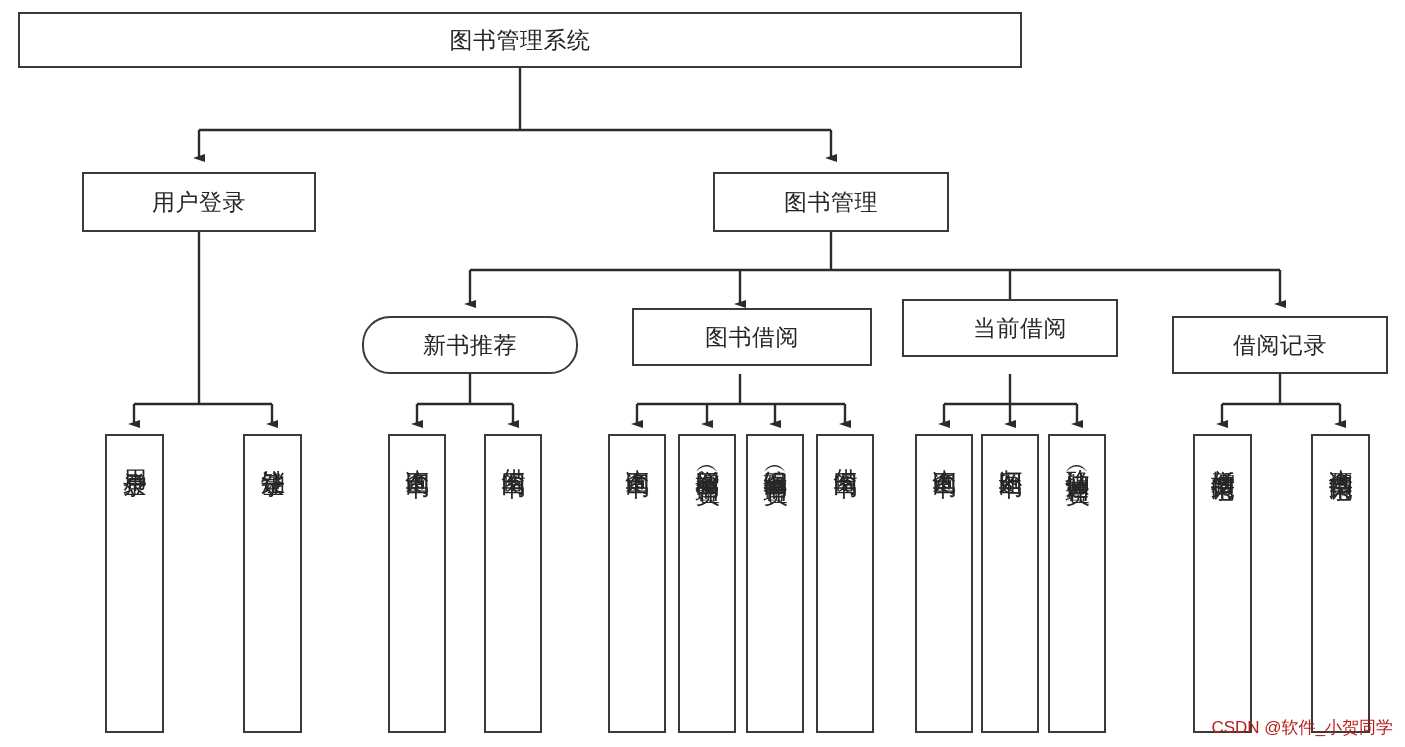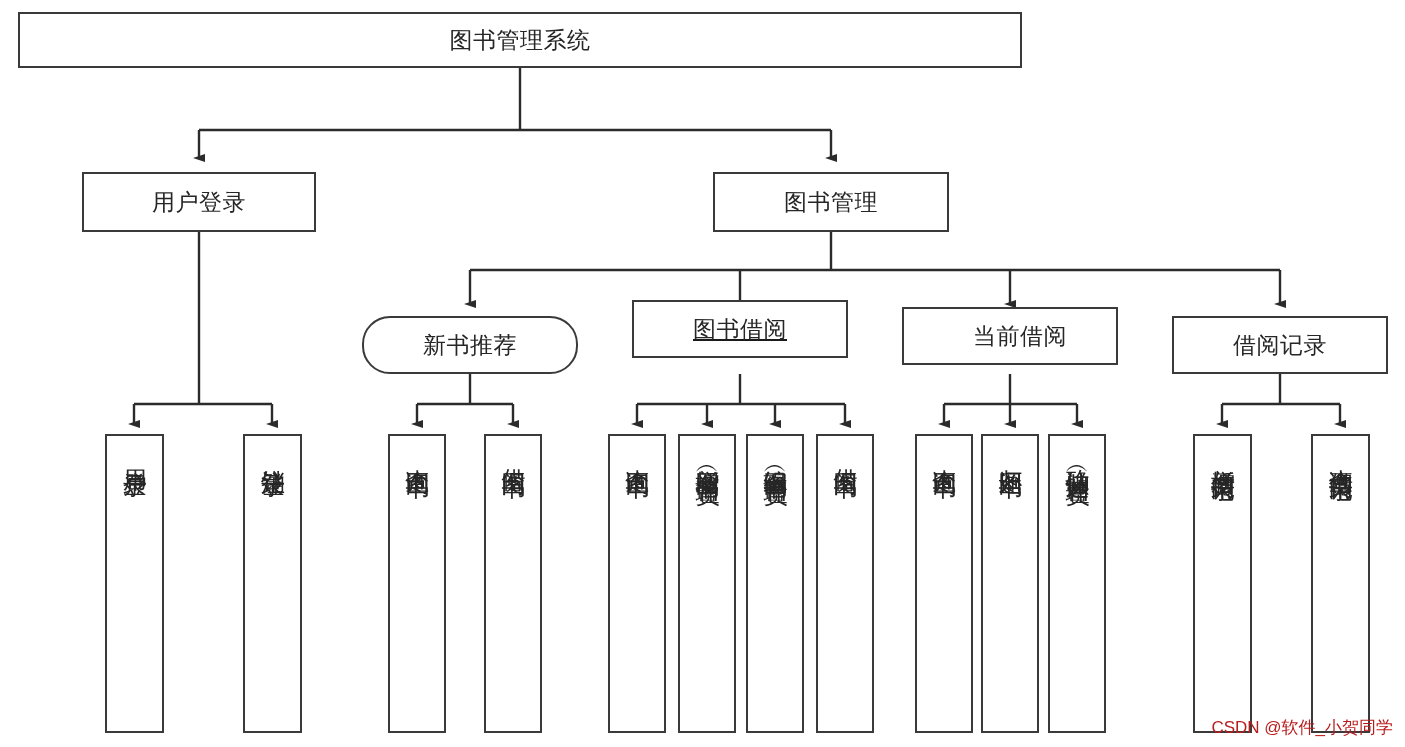--- a/index.html
+++ b/index.html
@@ -124,24 +124,24 @@
   <div class="node" style="left:82px; top:172px; width:234px; height:60px;">
     <span class="lbl">用户登录</span>
   </div>
   <div class="node" style="left:713px; top:172px; width:236px; height:60px;">
     <span class="lbl">图书管理</span>
   </div>
 
   <div class="node" style="left:362px; top:316px; width:216px; height:58px;border-radius:28px;">
     <span class="lbl">新书推荐</span>
   </div>
-  <div class="node" style="left:632px; top:300px; width:216px; height:58px;text-decoration:underline;">
+  <div class="node" style="left:632px; top:308px; width:240px; height:58px;">
     <span class="lbl">图书借阅</span>
   </div>
-  <div class="node" style="left:902px; top:307px; width:216px; height:58px;padding-left:20px;">
+  <div class="node" style="left:902px; top:299px; width:216px; height:58px;padding-left:20px;">
     <span class="lbl">当前借阅</span>
   </div>
   <div class="node" style="left:1172px; top:316px; width:216px; height:58px;">
     <span class="lbl">借阅记录</span>
   </div>
 
   <div class="node vertical" style="left:105px; top:434px; width:59px; height:299px;">
     <span class="lbl">用户登录</span>
   </div>
   <div class="node vertical" style="left:243px; top:434px; width:59px; height:299px;">

